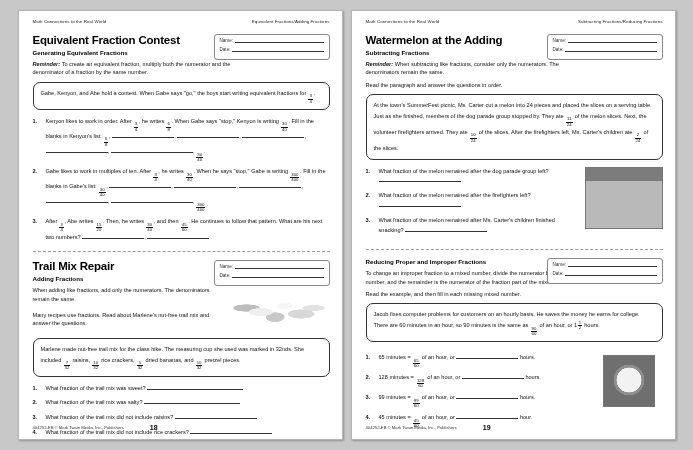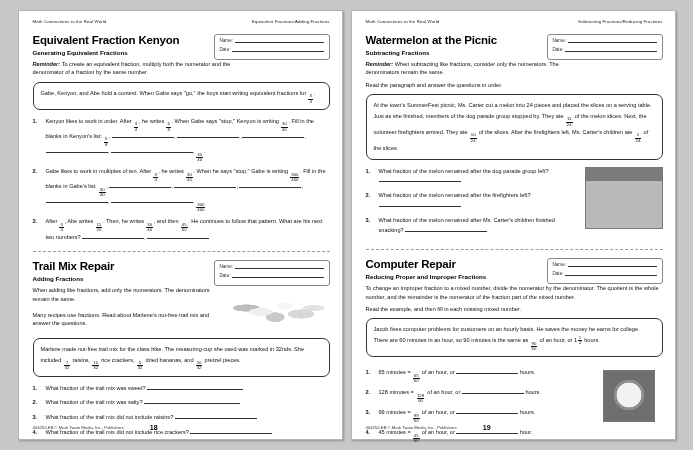--- a/index.html
+++ b/index.html
@@ -102,21 +102,21 @@
         <div class="nb-row">
           <span class="lbl">Name:</span>
           <span class="rule"></span>
         </div>
         <div class="nb-row">
           <span class="lbl">Date:</span>
           <span class="rule"></span>
         </div>
       </div>
 
-      <h1 class="wtitle">Equivalent Fraction Kenyon</h1>
+      <h1 class="wtitle">Equivalent Fraction Contest</h1>
       <h2 class="wsub">Generating Equivalent Fractions</h2>
       <p class="wbody" style="width:205px;">
         <i>Reminder:</i>
         <span>To create an equivalent fraction, multiply both the numerator and the denominator of a fraction by the same number.</span>
       </p>
 
       <div class="readbox">
         <span>Gabe, Kenyon, and Abe hold a contest. When Gabe says "go," the boys start writing equivalent fractions for</span>
         <span class="frac">
             <span class="n">3</span>
@@ -300,21 +300,21 @@
         <div class="nb-row">
           <span class="lbl">Name:</span>
           <span class="rule"></span>
         </div>
         <div class="nb-row">
           <span class="lbl">Date:</span>
           <span class="rule"></span>
         </div>
       </div>
 
-      <h1 class="wtitle">Watermelon at the Picnic</h1>
+      <h1 class="wtitle">Watermelon at the Adding</h1>
       <h2 class="wsub">Subtracting Fractions</h2>
       <p class="wbody" style="width:195px;">
         <i>Reminder:</i>
         <span>When subtracting like fractions, consider only the numerators. The denominators remain the same.</span>
       </p>
       <p class="wbody">Read the paragraph and answer the questions in order.</p>
 
       <div class="readbox tight">
         <span>At the town's SummerFest picnic, Ms. Carter cut a melon into 24 pieces and placed the slices on a serving table. Just as she finished, members of the dog parade group stopped by. They ate</span>
         <span class="frac">
@@ -363,21 +363,20 @@
         <div class="nb-row">
           <span class="lbl">Name:</span>
           <span class="rule"></span>
         </div>
         <div class="nb-row">
           <span class="lbl">Date:</span>
           <span class="rule"></span>
         </div>
       </div>
 
-      <h1 class="wtitle">Computer Repair</h1>
       <h2 class="wsub">Reducing Proper and Improper Fractions</h2>
       <p class="wbody">To change an improper fraction to a mixed number, divide the numerator by the denominator. The quotient is the whole number, and the remainder is the numerator of the fraction part of the mixed number.</p>
       <p class="wbody">Read the example, and then fill in each missing mixed number.</p>
 
       <div class="readbox tight">
         <span>Jacob fixes computer problems for customers on an hourly basis. He saves the money he earns for college. There are 60 minutes in an hour, so 90 minutes is the same as</span>
         <span class="frac">
             <span class="n">90</span>
             <span class="d">60</span>
           </span>

